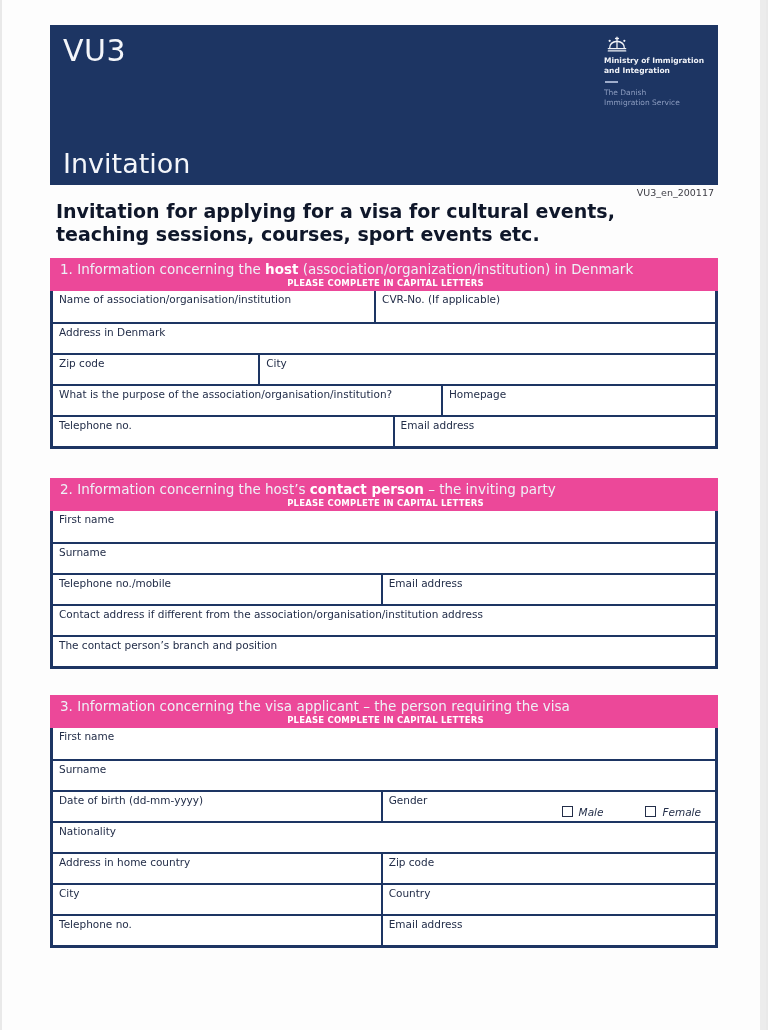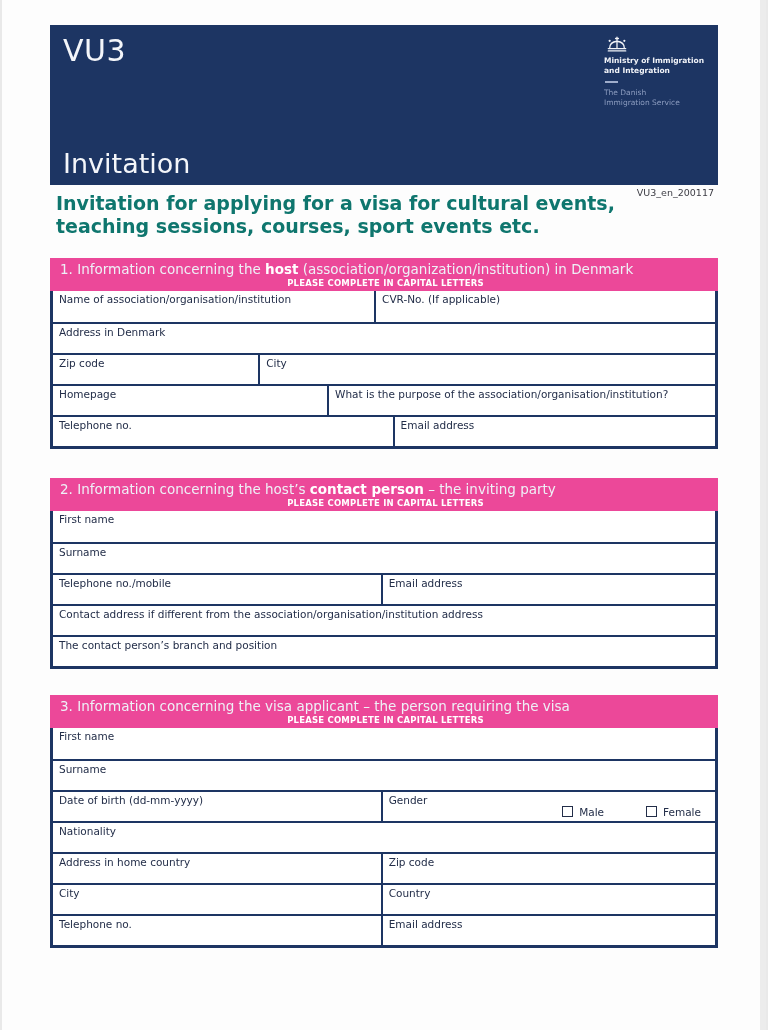--- a/index.html
+++ b/index.html
@@ -20,22 +20,22 @@
   .crown { display:block; margin-left:2px; margin-bottom:4px; }
   .ministry { font-size:7.5px; font-weight:bold; line-height:1.35; color:#f1f3f8; }
   .logo-rule { width:13px; height:2px; background:#9fadcb; margin:5px 0 5px 1px; }
   .agency { font-size:7.5px; line-height:1.35; color:#8d9dc0; }
   
   .version {
     position:absolute; top:187px; left:48px; width:664px;
     text-align:right; font-size:9.5px; color:#3c3c44;
   }
   .main-title {
-    position:absolute; top:192px; left:54px; width:660px;
-    color:#0f766e; font-size:19px; font-weight:bold; line-height:1.22;
+    position:absolute; top:200px; left:54px; width:660px;
+    color:#0f172a; font-size:19px; font-weight:bold; line-height:1.22;
   }
   
   .sec { position:absolute; left:48px; width:668px; }
   .sec-head { background:#ec4899; color:#fff; padding:4px 7px 3px 10px; }
   .sec-line1 { font-size:13.5px; line-height:1.15; color:#eef1f7; }
   .sec-line1 b { color:#ffffff; }
   .sec-line2 { text-align:center; font-size:8.5px; font-weight:bold; line-height:1.2; letter-spacing:0.2px; }
   .sec-body { border:3px solid #1d3563; border-top:none; background:#fff; }
   .frow { display:flex; height:31px; }
   .frow + .frow { border-top:2px solid #1d3563; }
@@ -45,21 +45,21 @@
   }
   .cell + .cell { border-left:2px solid #1d3563; }
   .w31  { flex:0 0 31%; }
   .w485 { flex:0 0 48.5%; }
   .w49  { flex:0 0 49.5%; }
   .w515 { flex:0 0 51.3%; }
   .w585 { flex:0 0 58.6%; }
   
   .gender-cell { display:flex; flex-direction:column; justify-content:space-between; }
   .gender-opts { align-self:flex-end; display:flex; gap:42px; padding:0 8px 3px 0; }
-  .gopt { display:flex; align-items:center; font-size:10.5px; color:#232e49; }
+  .gopt { display:flex; align-items:center; font-size:10.5px; color:#232e49;font-style:italic; }
   .cbx {
     display:inline-block; width:11px; height:11px; border:1.6px solid #232e49;
     background:#fff; margin-right:6px;
   }
   
   #sec1 { top:258px; }
   #sec2 { top:478px; }
   #sec3 { top:695px; }
   
   .scan-edge { position:absolute; right:0; top:0; width:6px; height:100%; background:#ececec; }
@@ -114,22 +114,22 @@
         <div class="cell"><span>CVR-No. (If applicable)</span></div>
       </div>
       <div class="frow">
         <div class="cell"><span>Address in Denmark</span></div>
       </div>
       <div class="frow">
         <div class="cell w31"><span>Zip code</span></div>
         <div class="cell"><span>City</span></div>
       </div>
       <div class="frow">
+        <div class="cell w585"><span>What is the purpose of the association/organisation/institution?</span></div>
         <div class="cell"><span>Homepage</span></div>
-        <div class="cell w585"><span>What is the purpose of the association/organisation/institution?</span></div>
       </div>
       <div class="frow">
         <div class="cell w515"><span>Telephone no.</span></div>
         <div class="cell"><span>Email address</span></div>
       </div>
     </div>
   </div>
 
   <div class="sec" id="sec2">
     <div class="sec-head">

